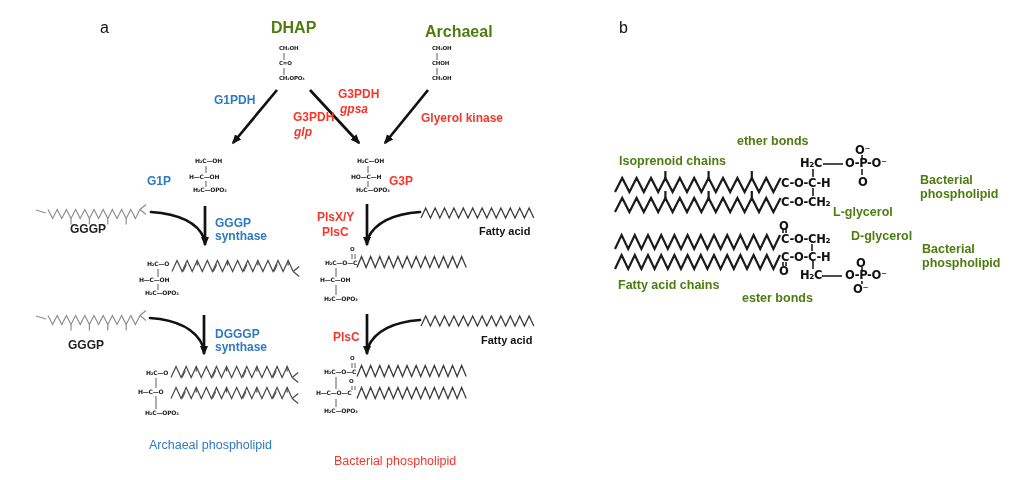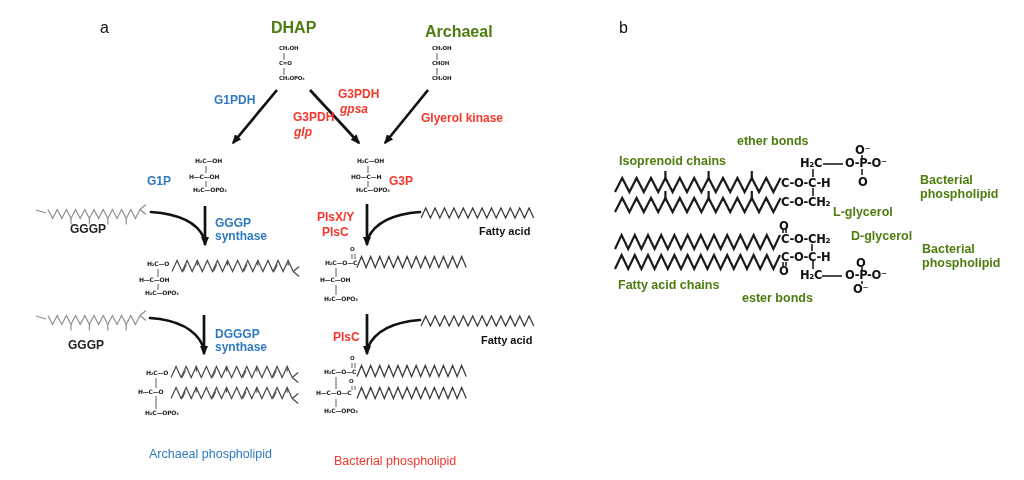--- a/index.html
+++ b/index.html
@@ -211,21 +211,21 @@
   <span class="t tiny" style="left:350px;top:247px">O</span>
   <span class="t sm" style="left:320px;top:277px">H—C—OH</span>
   <span class="t sm" style="left:324px;top:296px">H₂C—OPO₃</span>
 
   <span class="t sm" style="left:324px;top:369px">H₂C—O—C</span>
   <span class="t tiny" style="left:350px;top:356px">O</span>
   <span class="t sm" style="left:316px;top:390px">H—C—O—C</span>
   <span class="t tiny" style="left:349px;top:379px">O</span>
   <span class="t sm" style="left:324px;top:408px">H₂C—OPO₃</span>
 
-  <span class="t bot blue" style="left:149px;top:448px">Archaeal phospholipid</span>
+  <span class="t bot blue" style="left:149px;top:439px">Archaeal phospholipid</span>
   <span class="t bot red" style="left:334px;top:455px">Bacterial phospholipid</span>
 
   <span class="t fz16" style="left:619px;top:20px">b</span>
   <span class="t pbl" style="left:737px;top:135px">ether bonds</span>
   <span class="t pbl" style="left:619px;top:155px">Isoprenoid chains</span>
 
   <span class="t chem" style="left:855px;top:144px">O⁻</span>
   <span class="t chem" style="left:800px;top:157px">H₂C</span>
   <span class="t chem" style="left:845px;top:157px">O-P-O⁻</span>
   <span class="t chem" style="left:858px;top:176px">O</span>

